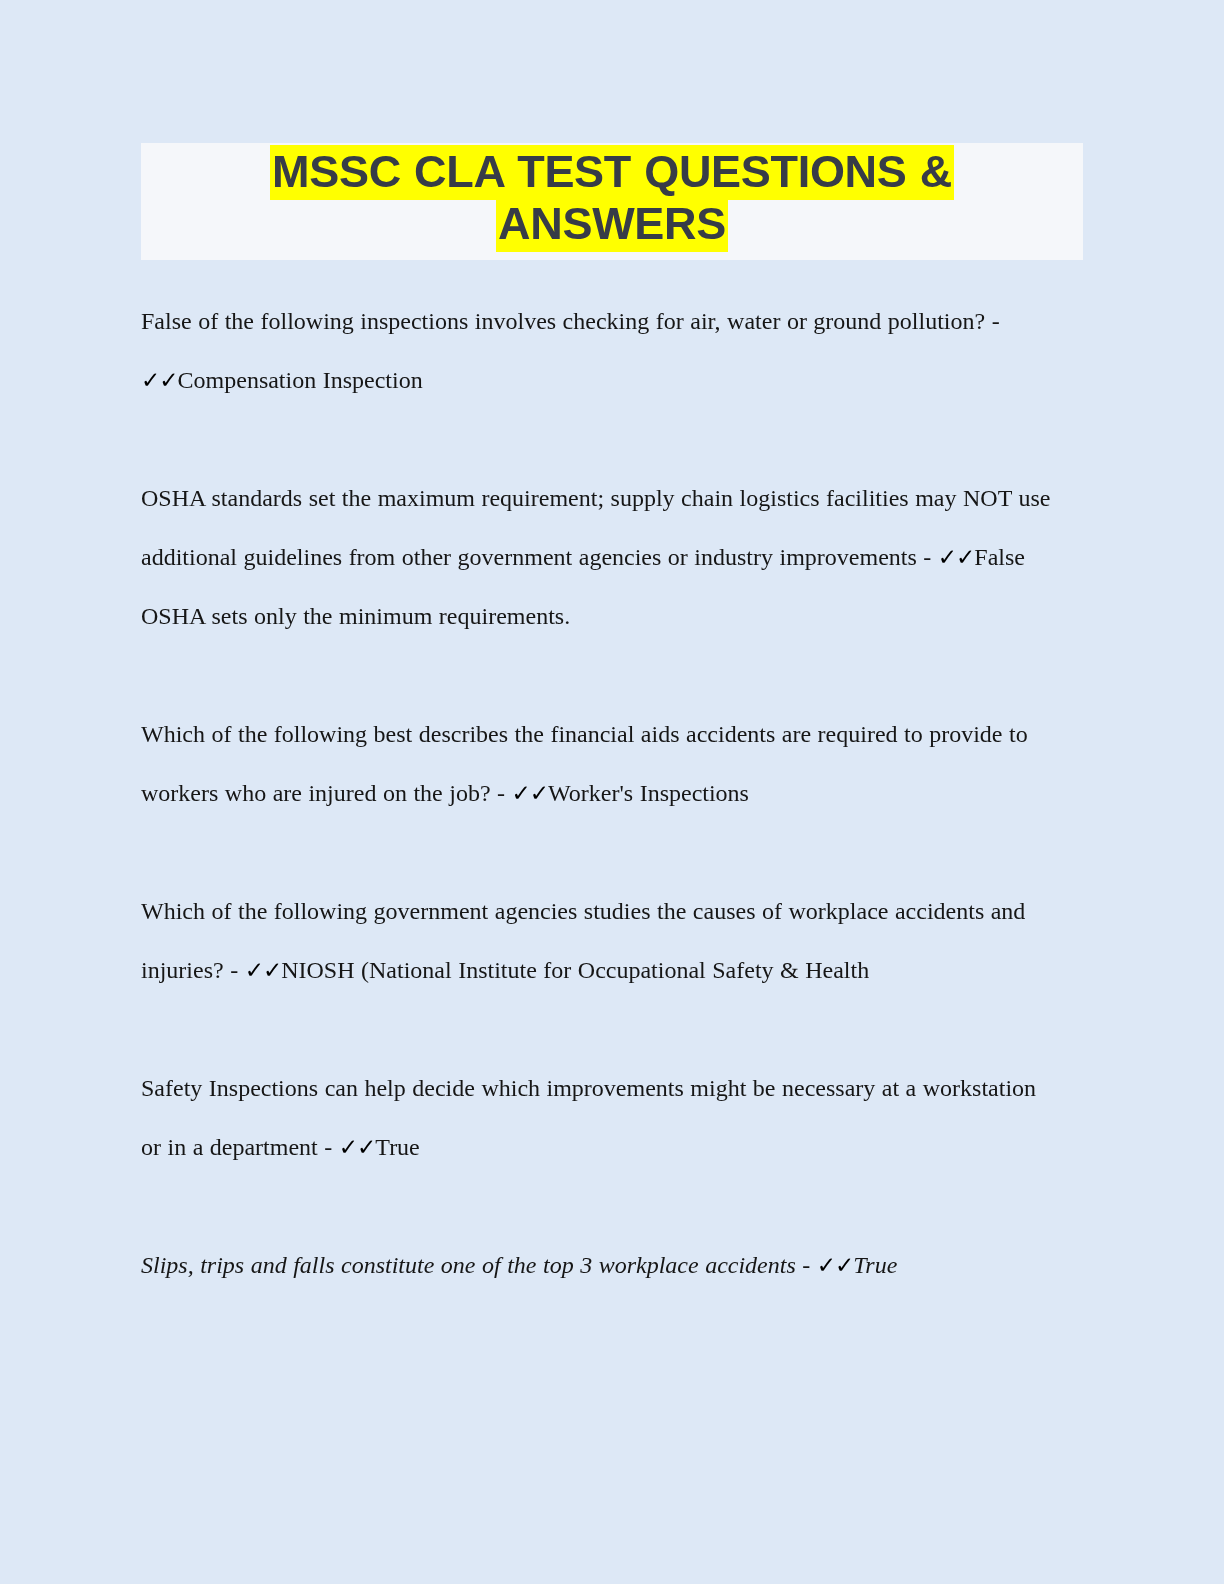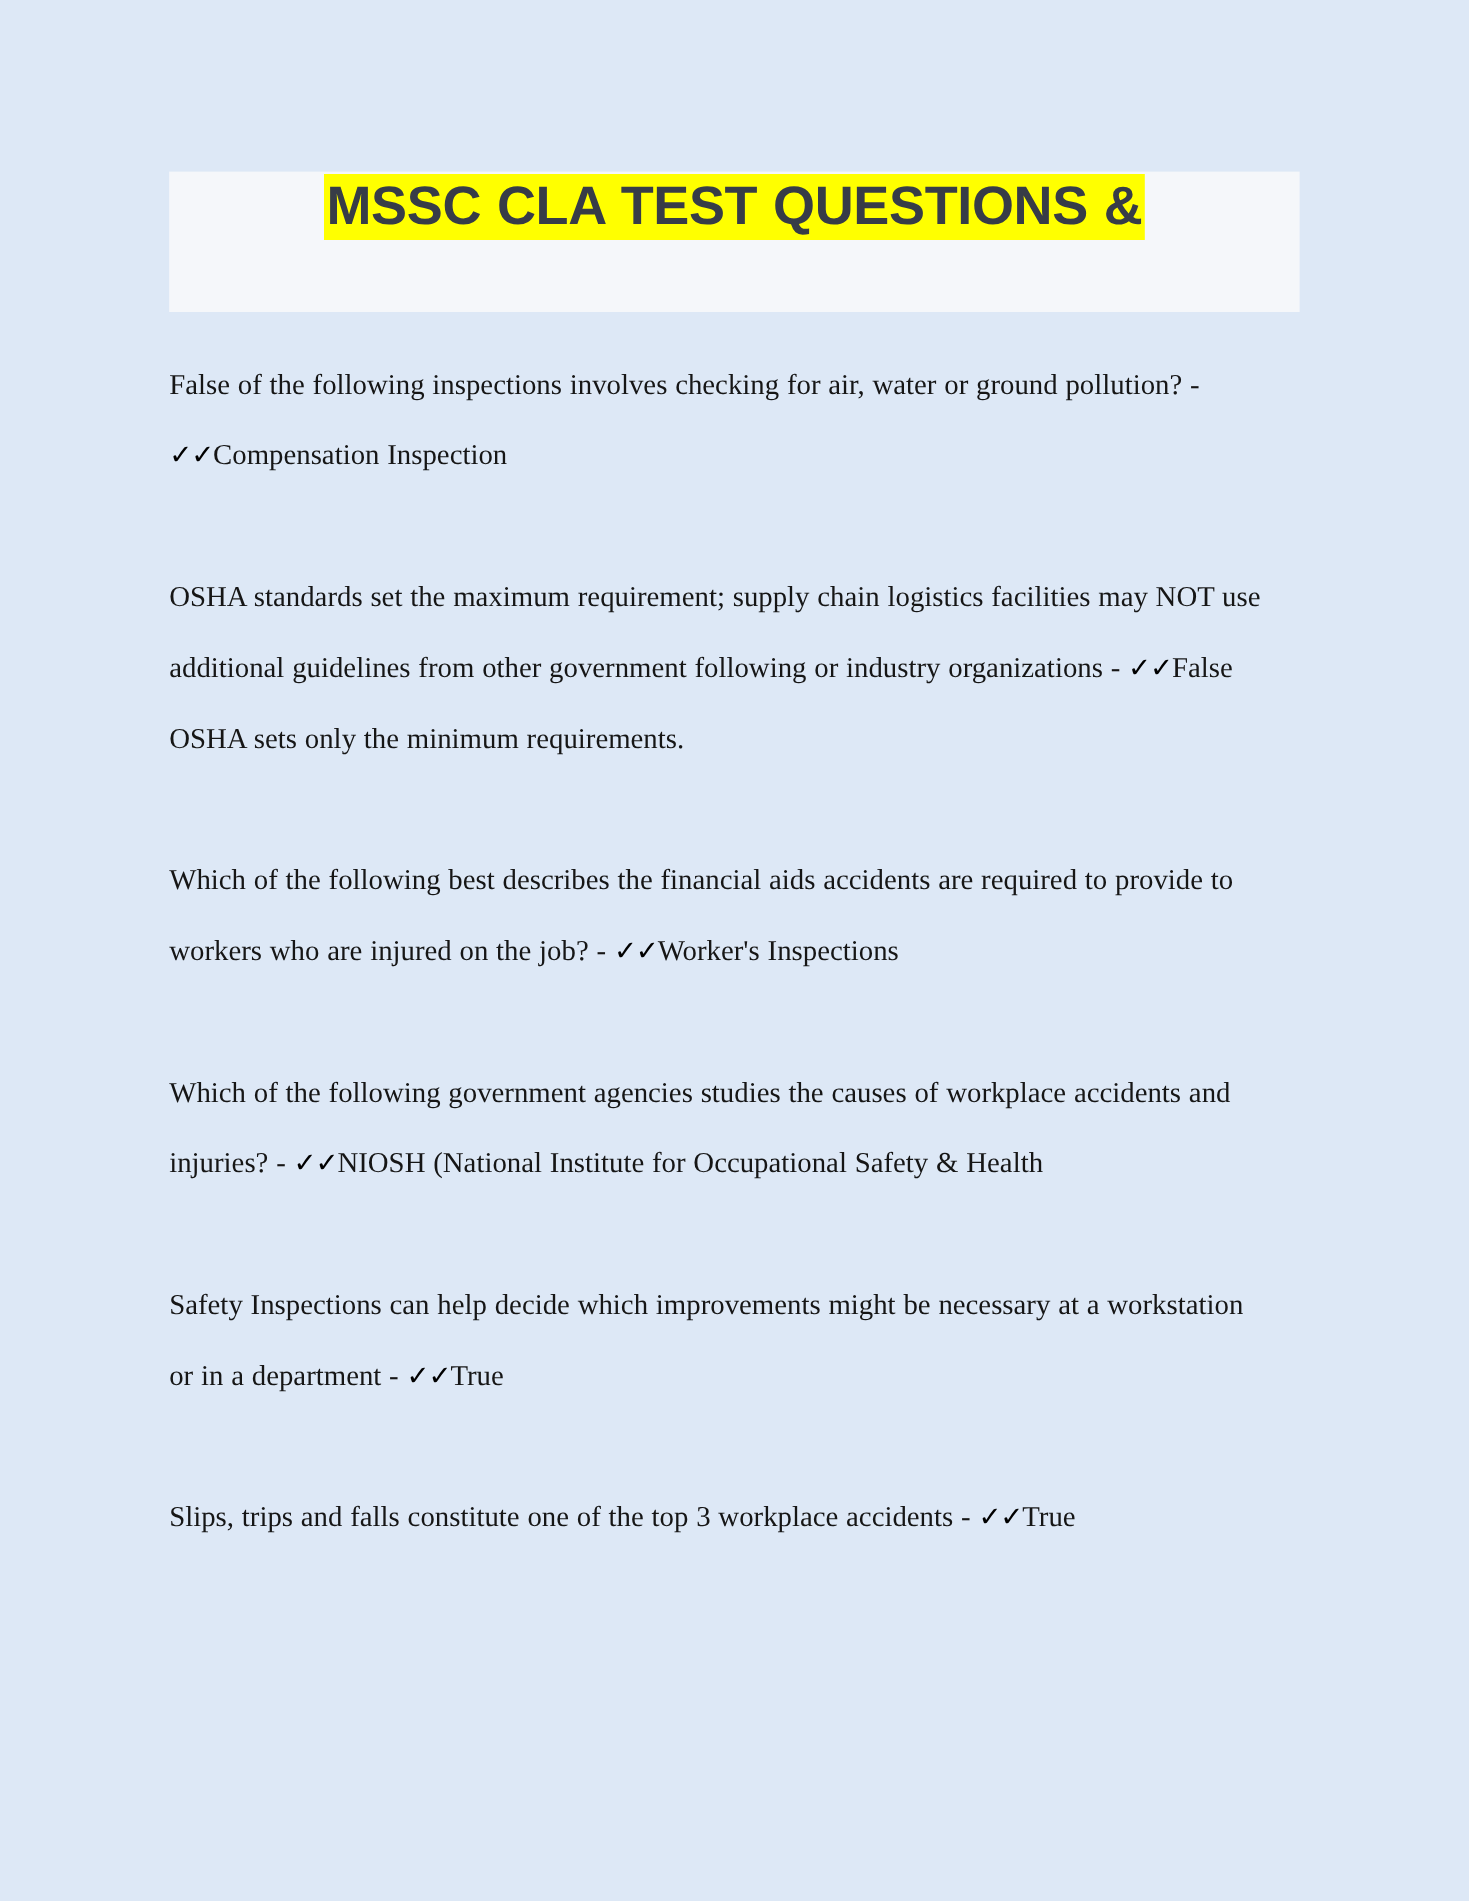--- a/index.html
+++ b/index.html
@@ -63,43 +63,44 @@
   .qa-block {
     font-size: 24px;
     line-height: 59px;
     color: #161616;
     margin: 0 0 59px 0;
     text-align: left;
     word-spacing: 0.5px;
   }
   .qa-block:last-child {
     margin-bottom: 0;
+    font-style: italic;
   }
   .check {
     font-family: "DejaVu Sans", "Liberation Sans", sans-serif;
     font-weight: bold;
     font-size: 23px;
     letter-spacing: -1px;
     color: #000000;
   }
 </style>
 </head>
 <body>
 
 <div class="page">
 
   <div class="title-band">
-    <div class="title-text"><span class="hl">MSSC CLA TEST QUESTIONS &amp;</span><br></div>
+    <div class="title-text"><span class="hl">MSSC CLA TEST QUESTIONS &amp;</span><br><span class="hl">ANSWERS</span></div>
   </div>
 
   <div class="body-content">
 
     <p class="qa-block"><span>False of the following inspections involves checking for air, water or ground pollution? - </span><span class="check">✓✓</span><span>Compensation Inspection</span></p>
 
-    <p class="qa-block"><span>OSHA standards set the maximum requirement; supply chain logistics facilities may NOT use additional guidelines from other government following or industry organizations - </span><span class="check">✓✓</span><span>False OSHA sets only the minimum requirements.</span></p>
+    <p class="qa-block"><span>OSHA standards set the maximum requirement; supply chain logistics facilities may NOT use additional guidelines from other government agencies or industry improvements - </span><span class="check">✓✓</span><span>False OSHA sets only the minimum requirements.</span></p>
 
     <p class="qa-block"><span>Which of the following best describes the financial aids accidents are required to provide to workers who are injured on the job? - </span><span class="check">✓✓</span><span>Worker's Inspections</span></p>
 
     <p class="qa-block"><span>Which of the following government agencies studies the causes of workplace accidents and injuries? - </span><span class="check">✓✓</span><span>NIOSH (National Institute for Occupational Safety &amp; Health</span></p>
 
     <p class="qa-block"><span>Safety Inspections can help decide which improvements might be necessary at a workstation or in a department - </span><span class="check">✓✓</span><span>True</span></p>
 
     <p class="qa-block"><span>Slips, trips and falls constitute one of the top 3 workplace accidents - </span><span class="check">✓✓</span><span>True</span></p>
 
   </div>

